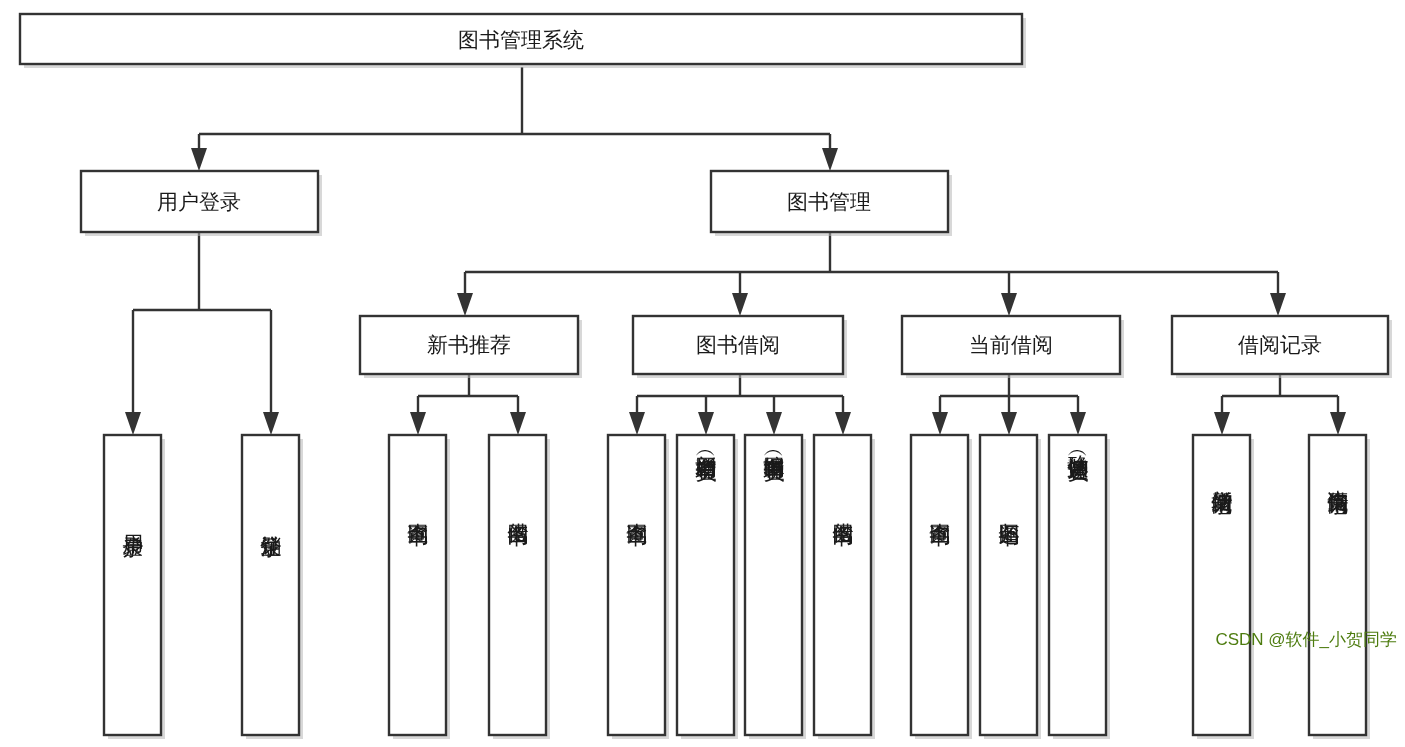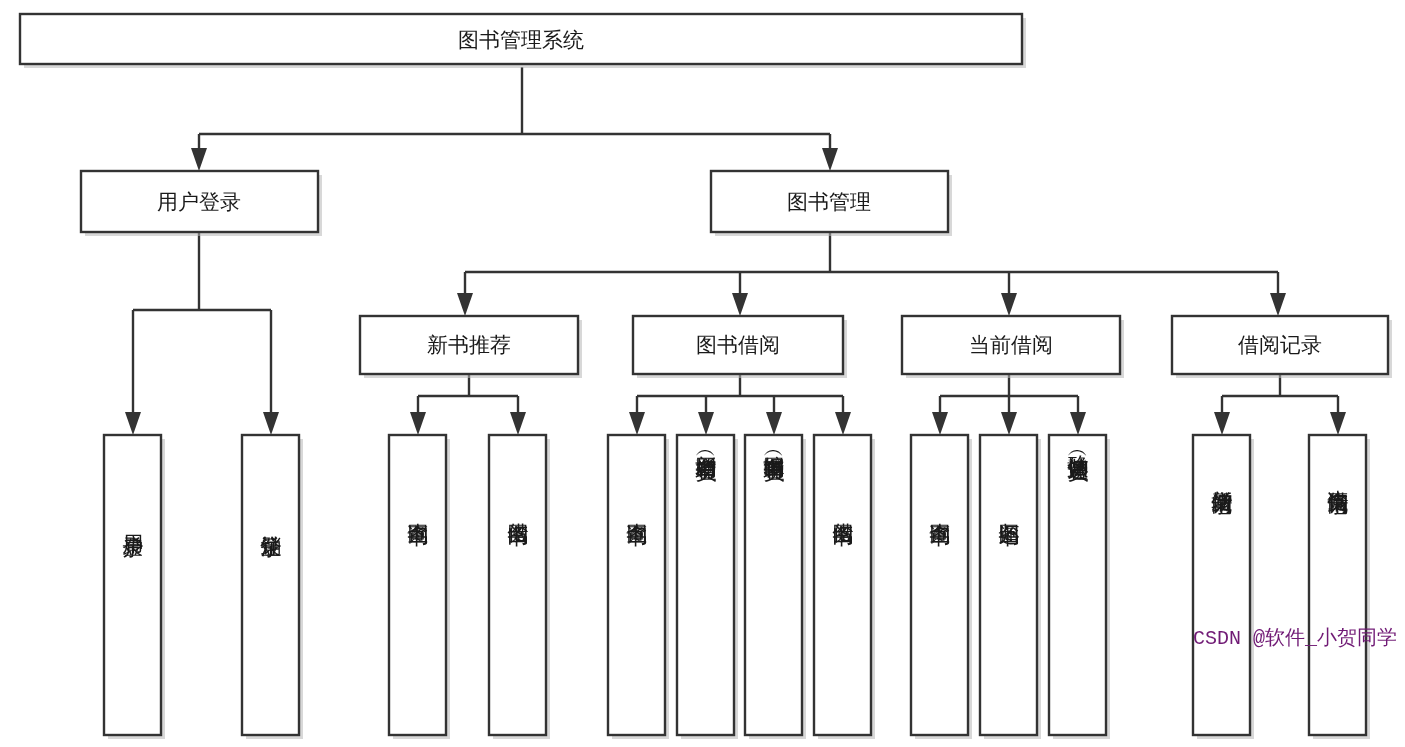--- a/index.html
+++ b/index.html
@@ -55,23 +55,23 @@
     font-family: "DejaVu Sans", "Liberation Sans", sans-serif;
     font-size: 21px;
     text-anchor: middle;
     writing-mode: vertical-rl;
     letter-spacing: 1px;
   }
   .watermark-text {
     position: absolute;
     right: 8px;
     bottom: 4px;
-    font-family: Liberation Mono, monospace;
-    font-size: 20px;
-    color: #701a75;
+    font-family: Liberation Sans, sans-serif;
+    font-size: 17px;
+    color: #4d7c0f;
     white-space: nowrap;
     user-select: none;
   }
 </style>
 </head>
 <body>
 
 <div id="diagram-root">
 
   <svg class="diagram-canvas" viewBox="0 0 1405 747" xmlns="http://www.w3.org/2000/svg">

